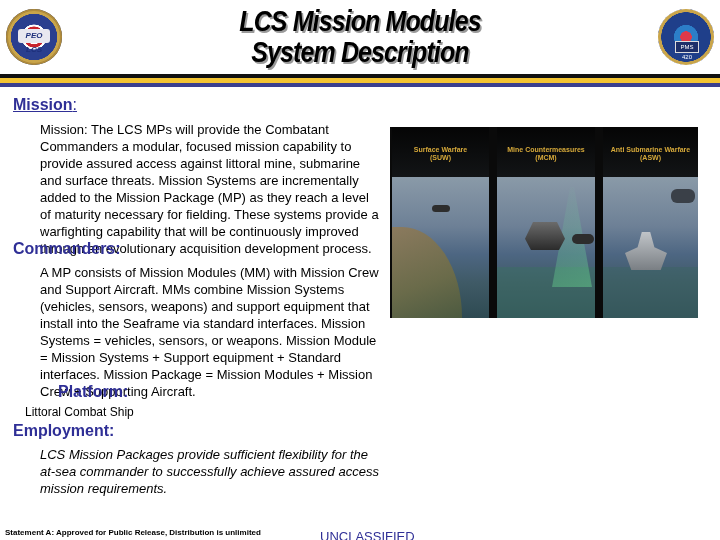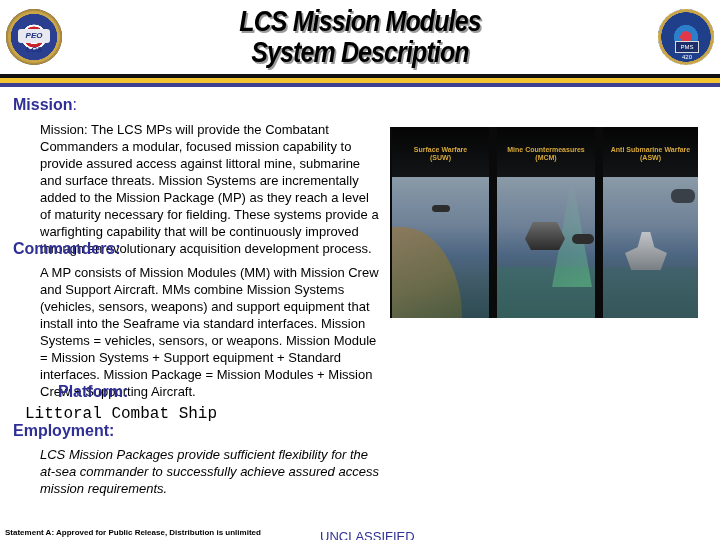--- a/index.html
+++ b/index.html
@@ -11,21 +11,21 @@
   .seal-right { right:6px; background:radial-gradient(circle at 50% 50%, #e0384a 0 14%, #2c7ec8 15% 30%, #1f3f8a 31% 62%, #c9a54a 63% 70%, #1d2f6a 71% 100%); }
   .seal-right .inner { position:absolute; left:17px; top:32px; width:22px; height:10px; background:#1d2f6a; color:#ffffff; font-size:6px; text-align:center; line-height:10px; border:1px solid #ddd; }
   .title { position:absolute; left:150px; width:420px; top:6px; text-align:center; font-family:"Liberation Sans", sans-serif; font-weight:bold; font-style:italic; font-size:29px; line-height:31px; color:#000; letter-spacing:-1px; text-shadow:2px 2px 0 #9a9a9a; transform:scaleX(0.86); }
   .title div { white-space:nowrap; }
   .bar-black { position:absolute; left:0; top:74px; width:720px; height:4px; background:#111111; }
   .bar-yellow { position:absolute; left:0; top:78px; width:720px; height:5px; background:#f3c432; }
   .bar-navy { position:absolute; left:0; top:83px; width:720px; height:4px; background:#3a3f8f; }
   .heading { position:absolute; left:13px; font-size:16px; font-weight:bold; color:#2f2f96; }
   .heading .colon { font-weight:normal; }
   .para { position:absolute; left:40px; width:340px; font-size:13px; line-height:17px; color:#000; }
-  .platform-text { position:absolute; left:25px; font-size:16px; color:#000;font-family:Liberation Mono, monospace; }
+  .platform-text { position:absolute; left:25px; font-size:12px; color:#000; }
 
   .photo { position:absolute; left:390px; top:127px; width:308px; height:191px; background:#0a0a0a; overflow:hidden; }
   .panel { position:absolute; top:0; height:191px; }
   .panel .sky { position:absolute; left:0; top:0; width:100%; height:50px; background:linear-gradient(#050505, #121416); }
   .panel .scene { position:absolute; left:0; top:50px; width:100%; height:141px; background:linear-gradient(#8a9aa8 0%, #6d8096 35%, #4d6682 55%, #3f5a66 75%, #2e4a52 100%); }
   .panel .label { position:absolute; top:19px; width:100%; text-align:center; font-size:7px; font-weight:bold; color:#d6a93a; line-height:8px; }
   .p1 { left:2px; width:97px; }
   .p2 { left:107px; width:98px; }
   .p3 { left:213px; width:95px; }
   .p1 .land { position:absolute; left:0; top:100px; width:70px; height:91px; background:linear-gradient(160deg, #8b7a5e, #6a6b4a 60%, #4c5a40); border-top-right-radius:60px 90px; }
@@ -54,21 +54,21 @@
   </div>
   <div class="seal seal-right">
     <div class="inner">PMS 420</div>
   </div>
 </div>
 <div class="bar-black"></div>
 <div class="bar-yellow"></div>
 <div class="bar-navy"></div>
 
 <div>
-  <div class="heading" style="top:96px;"><span>Mission</span><span class="colon">:</span></div>
+  <div class="heading" style="top:96px;text-decoration:underline;"><span>Mission</span><span class="colon">:</span></div>
   <div class="para" style="top:121px;">Mission: The LCS MPs will provide the Combatant Commanders a modular, focused mission capability to provide assured access against littoral mine, submarine and surface threats.  Mission Systems are incrementally added to the Mission Package (MP) as they reach a level of maturity necessary for fielding.  These systems provide a warfighting capability that will be continuously improved through an evolutionary acquisition development process.</div>
 
   <div class="heading" style="top:240px;">Commanders:</div>
   <div class="para" style="top:264px;">A MP consists of Mission Modules (MM) with Mission Crew and Support Aircraft.  MMs combine Mission Systems (vehicles, sensors, weapons) and support equipment that install into the Seaframe via standard interfaces.  Mission Systems = vehicles, sensors, or weapons. Mission Module = Mission Systems + Support equipment + Standard interfaces. Mission Package = Mission Modules + Mission Crew + Supporting Aircraft.</div>
 
   <div class="heading" style="top:383px;margin-left:45px;">Platform:</div>
   <div class="platform-text" style="top:405px;">Littoral Combat Ship</div>
 
   <div class="heading" style="top:422px;">Employment:</div>
   <div class="para" style="top:446px;font-style:italic;">LCS Mission Packages provide sufficient flexibility for the at-sea commander to successfully achieve assured access mission requirements.</div>

